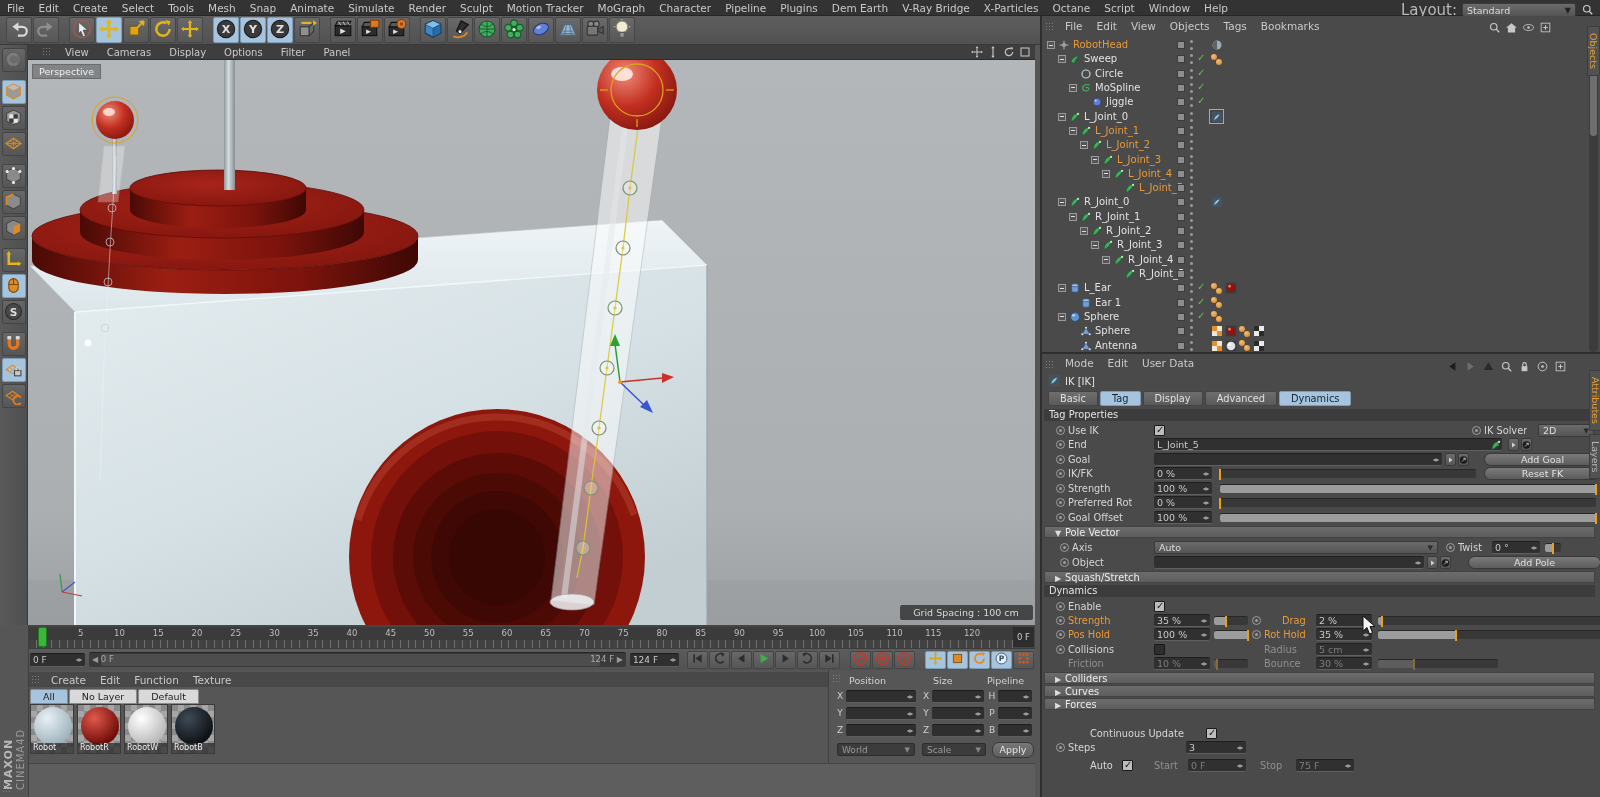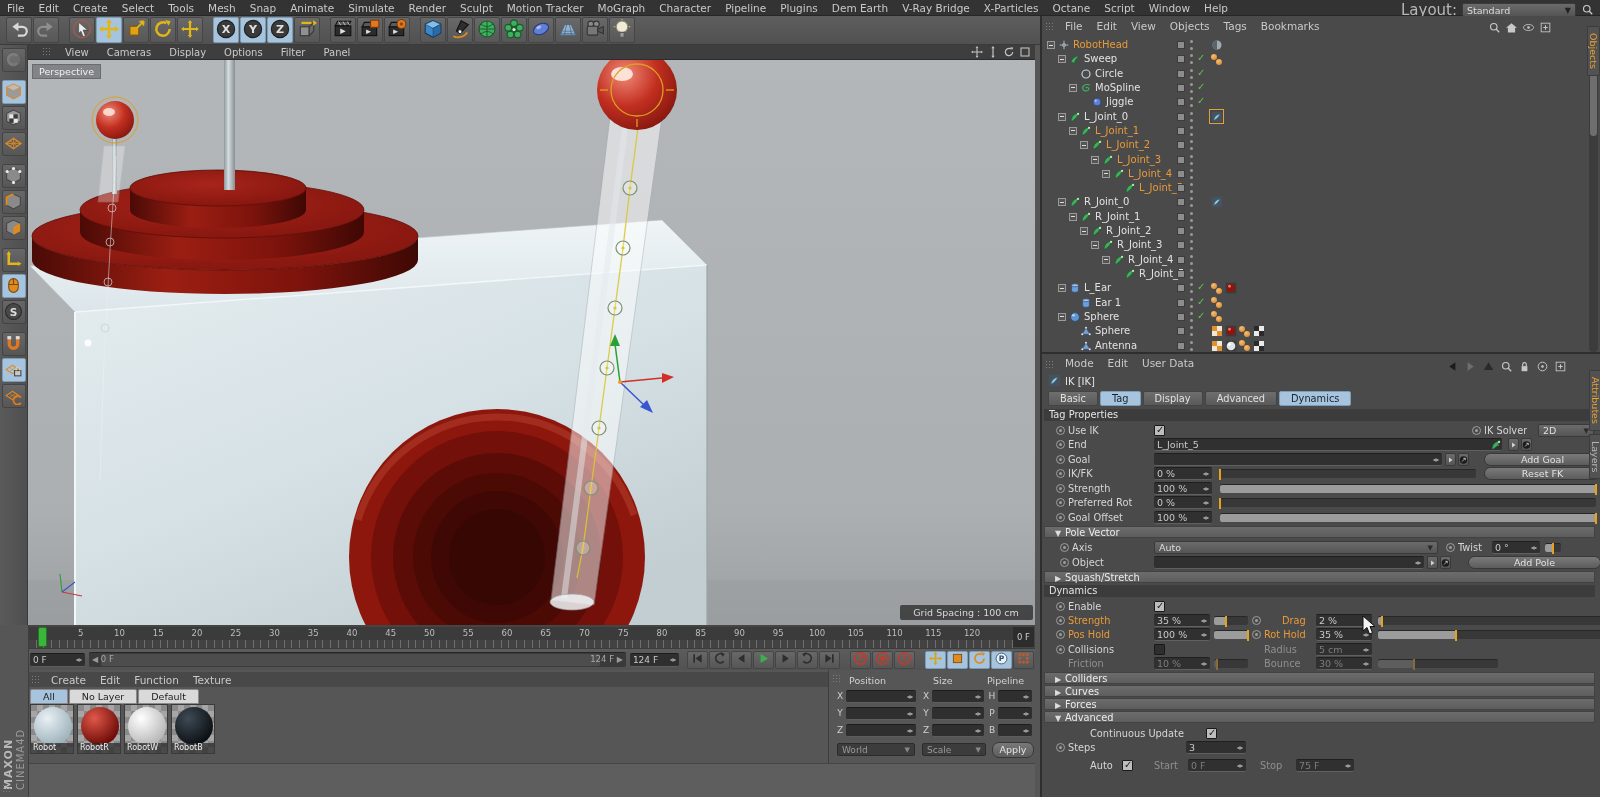--- a/index.html
+++ b/index.html
@@ -1672,21 +1672,20 @@
             <span class="ai" style="left:330px;width:120px;">
               <span class="sl dis" style="width:120px">
                 <span class="f" style="width:30%"></span>
                 <span class="tk" style="left:calc(30% - 1px)"></span>
               </span>
             </span>
           </div>
           <div class="subbar" style="top:318px"><span class="arw">▶</span><span>Colliders</span></div>
           <div class="subbar" style="top:331px"><span class="arw">▶</span><span>Curves</span></div>
           <div class="subbar" style="top:344px"><span class="arw">▶</span><span>Forces</span></div>
-          <div class="subbar" style="top:357px"><span class="arw">▼</span><span>Advanced</span></div>
           <div class="arow" style="top:373px">
             <span class="ai" style="left:42px;width:112px;">
               <span class="lbl ">Continuous Update</span>
             </span>
             <span class="ai" style="left:158px;">
               <span class="ck on"></span>
             </span>
           </div>
           <div class="arow" style="top:387px">
             <span class="ai" style="left:8px;">

